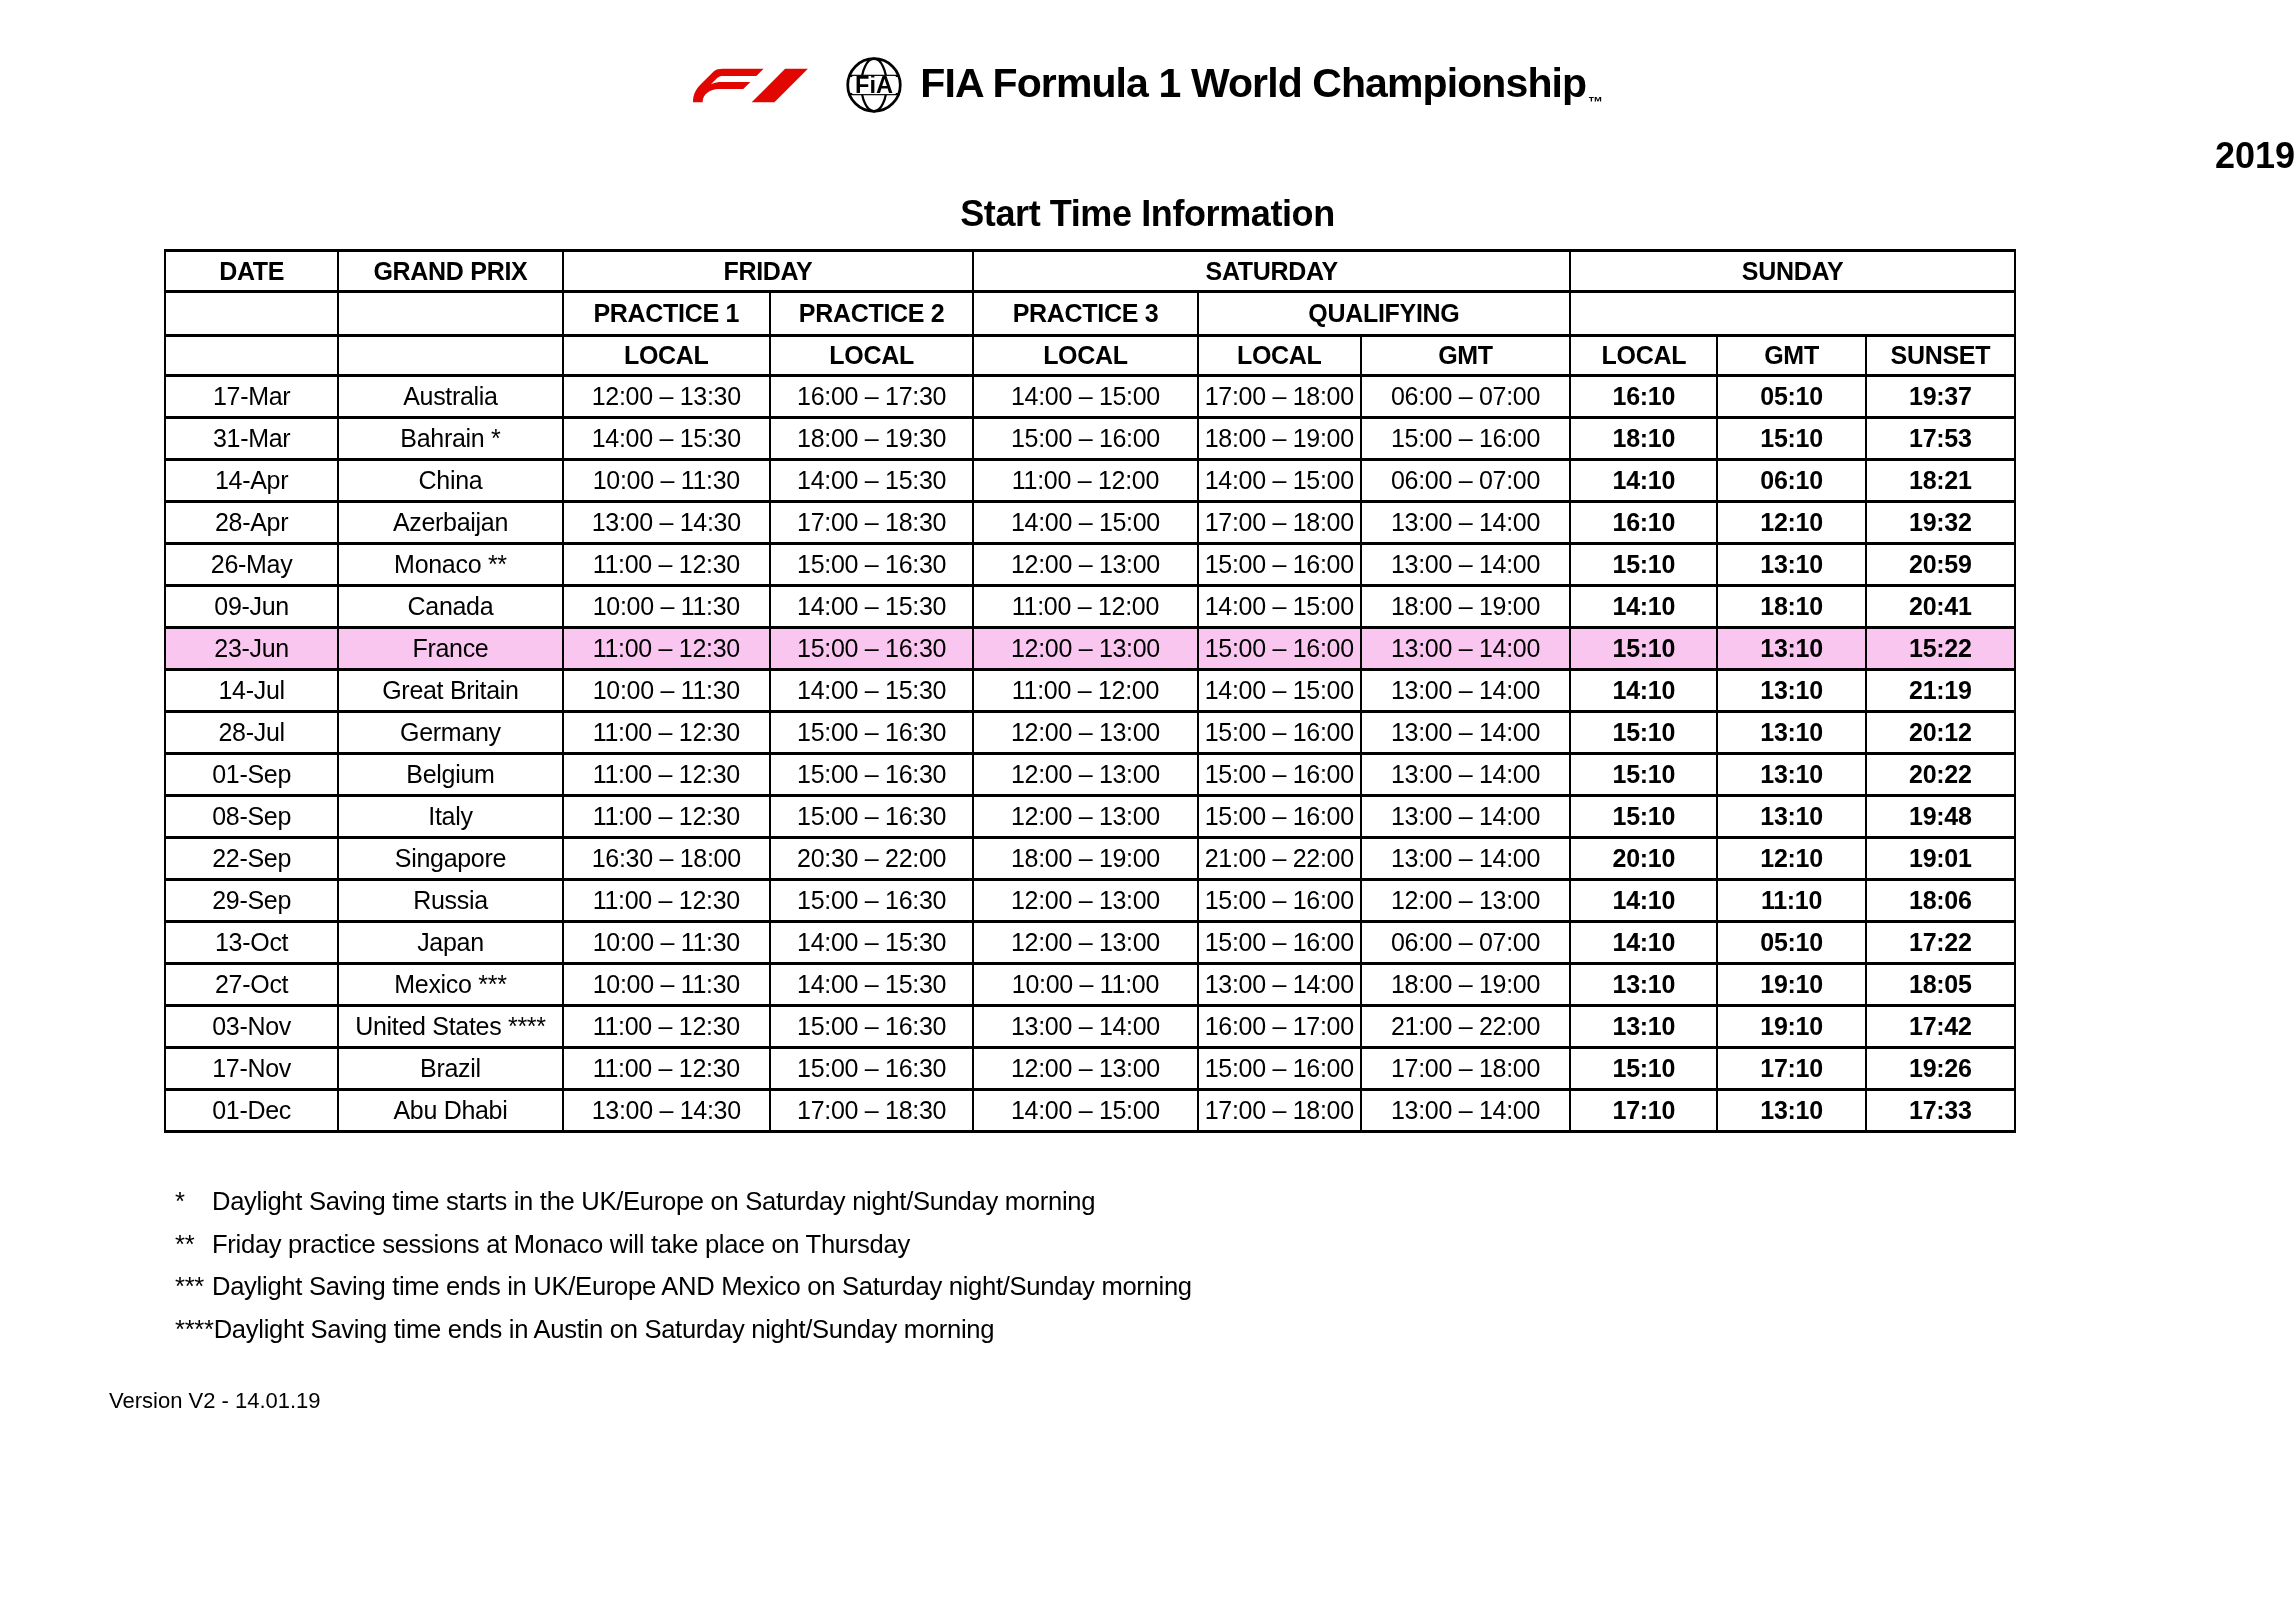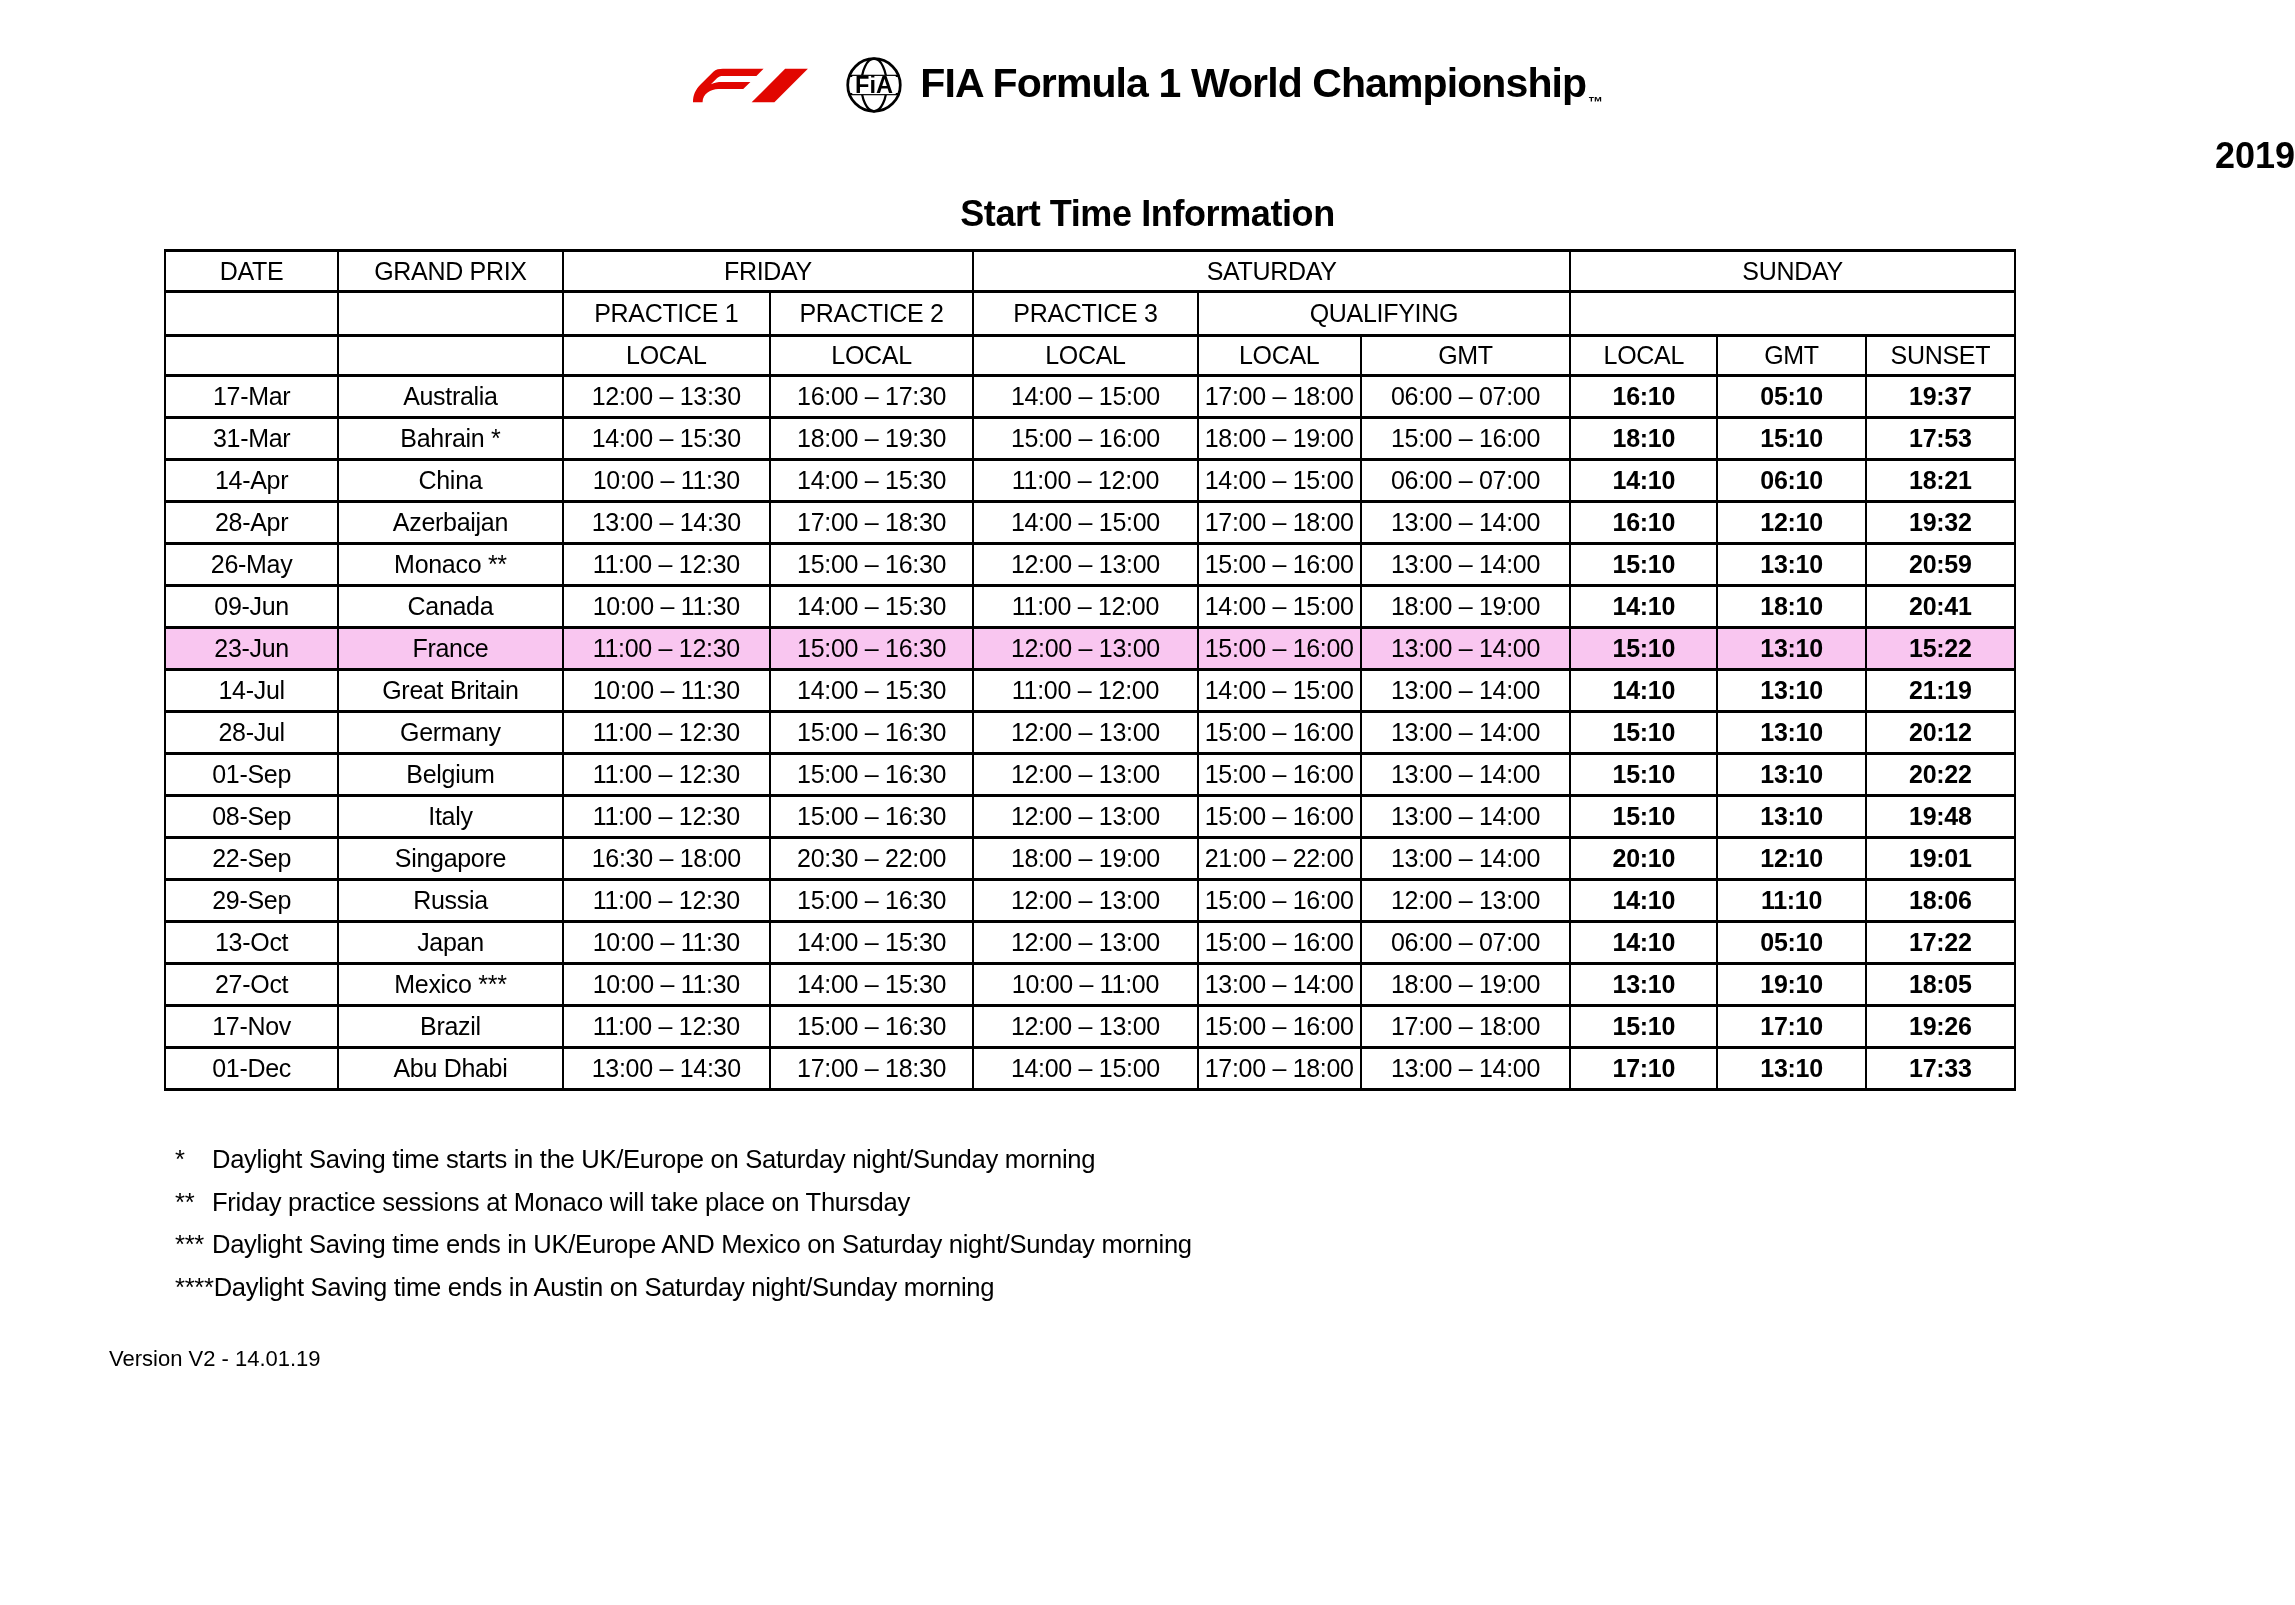--- a/index.html
+++ b/index.html
@@ -60,21 +60,21 @@
     border: 2.6px solid #000;
     border-top-width: 3.5px;
     border-bottom-width: 3.5px;
     padding: 0;
     overflow: hidden;
     white-space: nowrap;
     box-sizing: border-box;
   }
   table.schedule thead th {
     font-size: 25px;
-    font-weight: 400;
+    font-weight: 700;
     text-align: center;
     letter-spacing: -0.3px;
   }
   tr.hrow1 th { height: 41px; }
   tr.hrow2 th { height: 44px; }
   tr.hrow3 th { height: 40px; }
   th.left, td.left { text-align: left; padding-left: 8px; }
   table.schedule tbody td {
     height: 42px;
     font-size: 25px;
@@ -347,20 +347,32 @@
       <td>10:00 – 11:30</td>
       <td>14:00 – 15:30</td>
       <td>10:00 – 11:00</td>
       <td>13:00 – 14:00</td>
       <td>18:00 – 19:00</td>
       <td class="boldcol">13:10</td>
       <td class="boldcol">19:10</td>
       <td class="boldcol">18:05</td>
     </tr>
         <tr>
+      <td class="left">03-Nov</td>
+      <td class="left">United States ****</td>
+      <td>11:00 – 12:30</td>
+      <td>15:00 – 16:30</td>
+      <td>13:00 – 14:00</td>
+      <td>16:00 – 17:00</td>
+      <td>21:00 – 22:00</td>
+      <td class="boldcol">13:10</td>
+      <td class="boldcol">19:10</td>
+      <td class="boldcol">17:42</td>
+    </tr>
+        <tr>
       <td class="left">17-Nov</td>
       <td class="left">Brazil</td>
       <td>11:00 – 12:30</td>
       <td>15:00 – 16:30</td>
       <td>12:00 – 13:00</td>
       <td>15:00 – 16:00</td>
       <td>17:00 – 18:00</td>
       <td class="boldcol">15:10</td>
       <td class="boldcol">17:10</td>
       <td class="boldcol">19:26</td>

